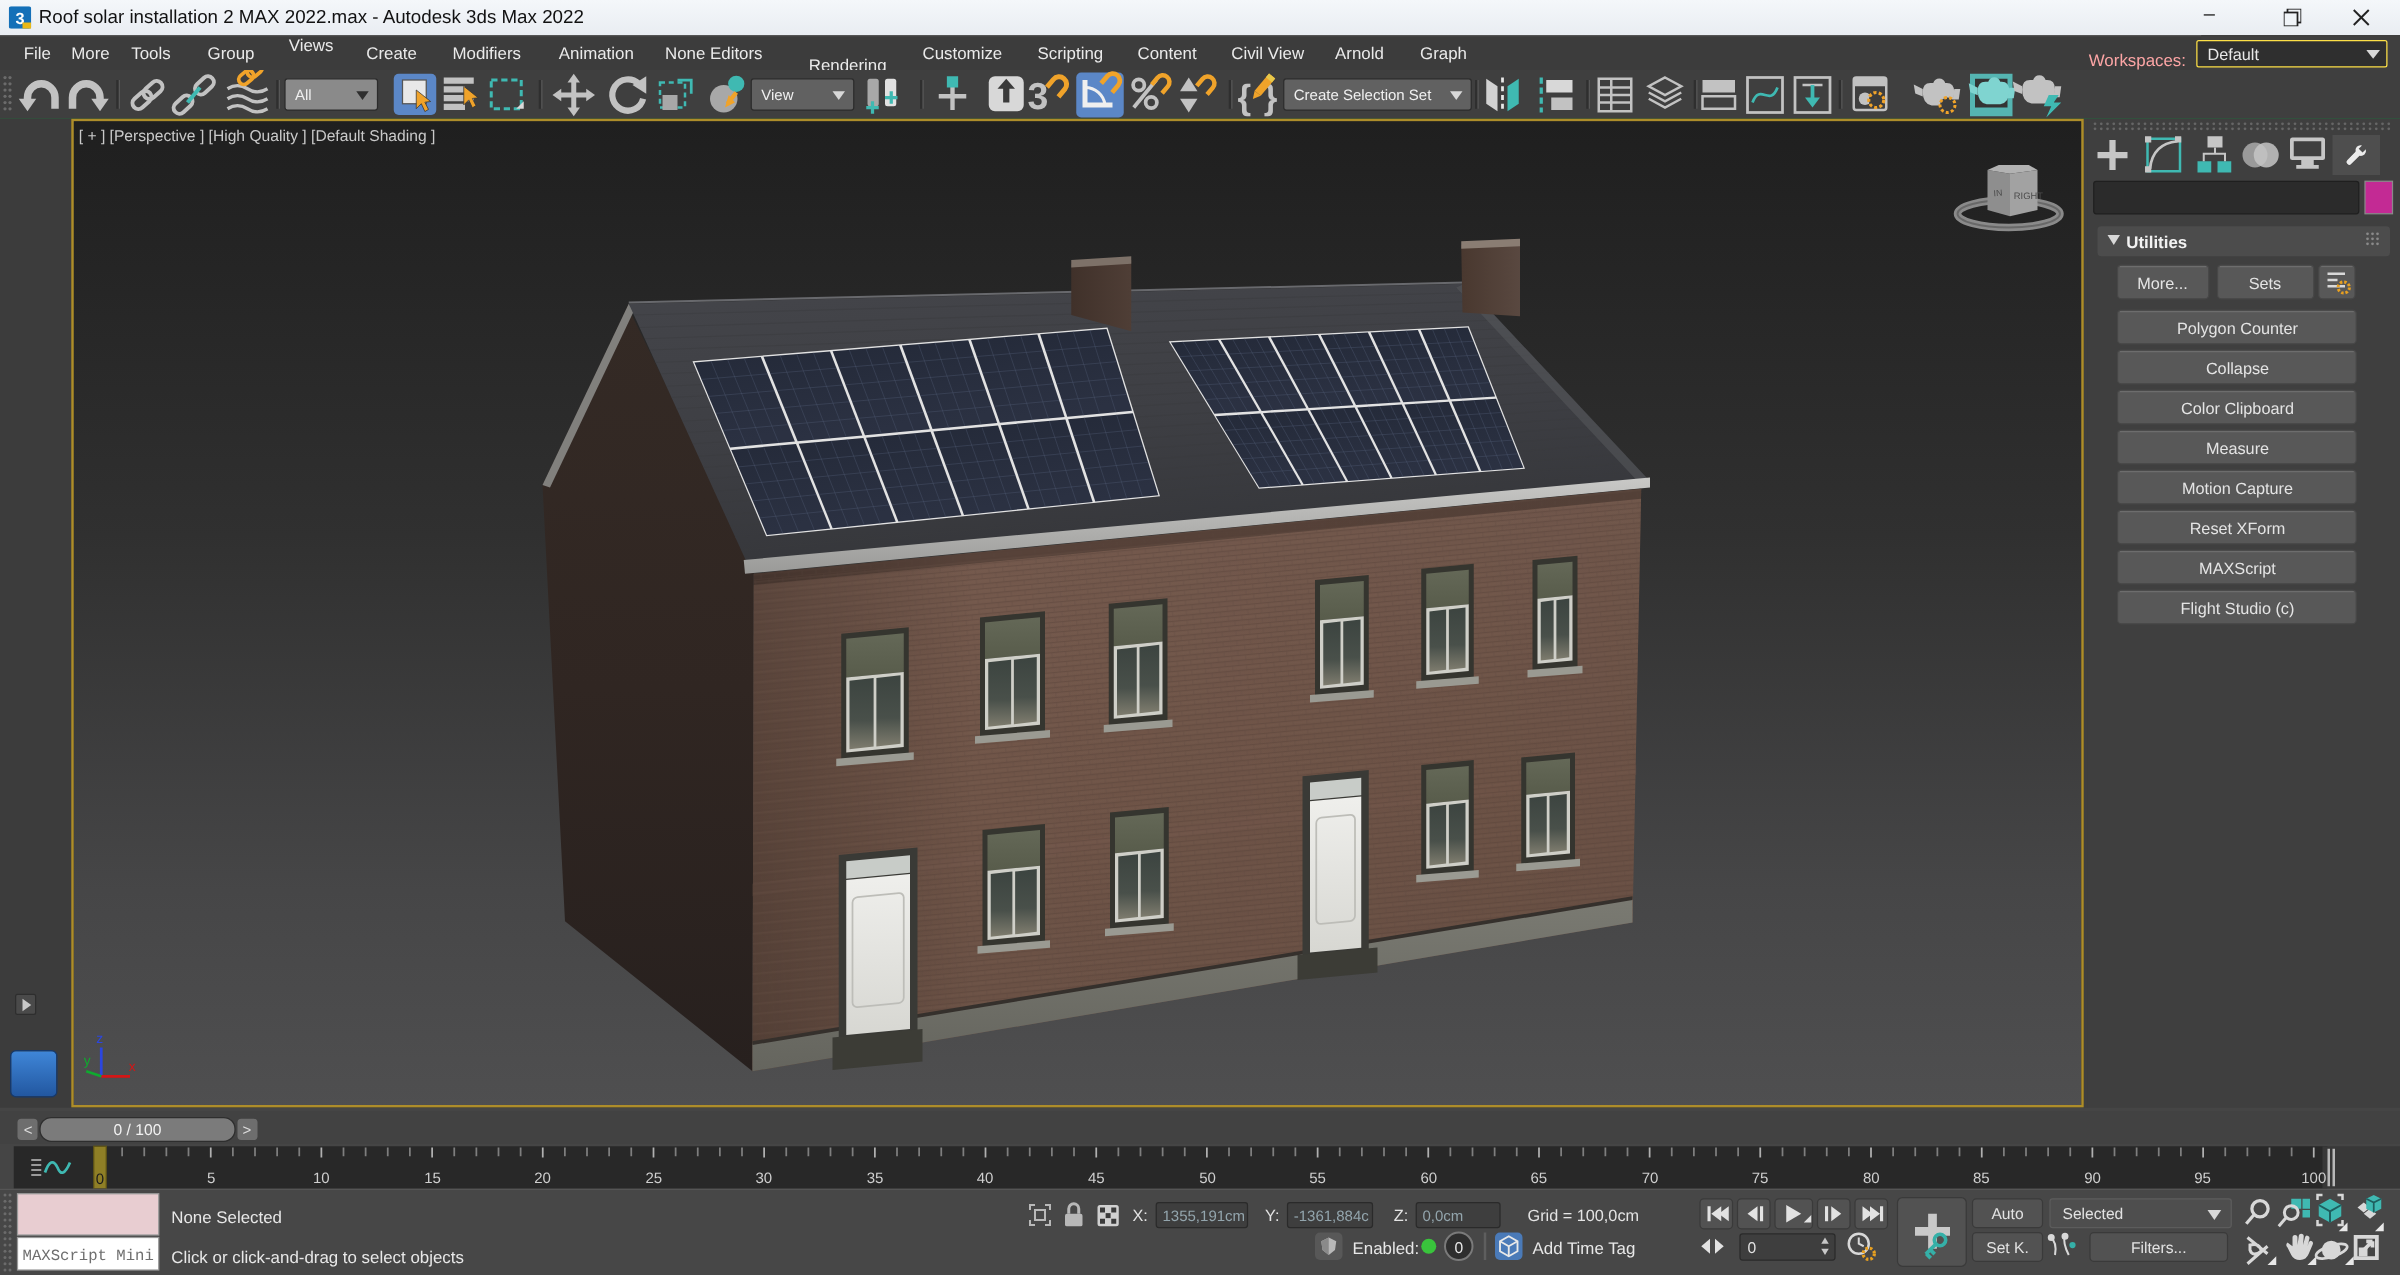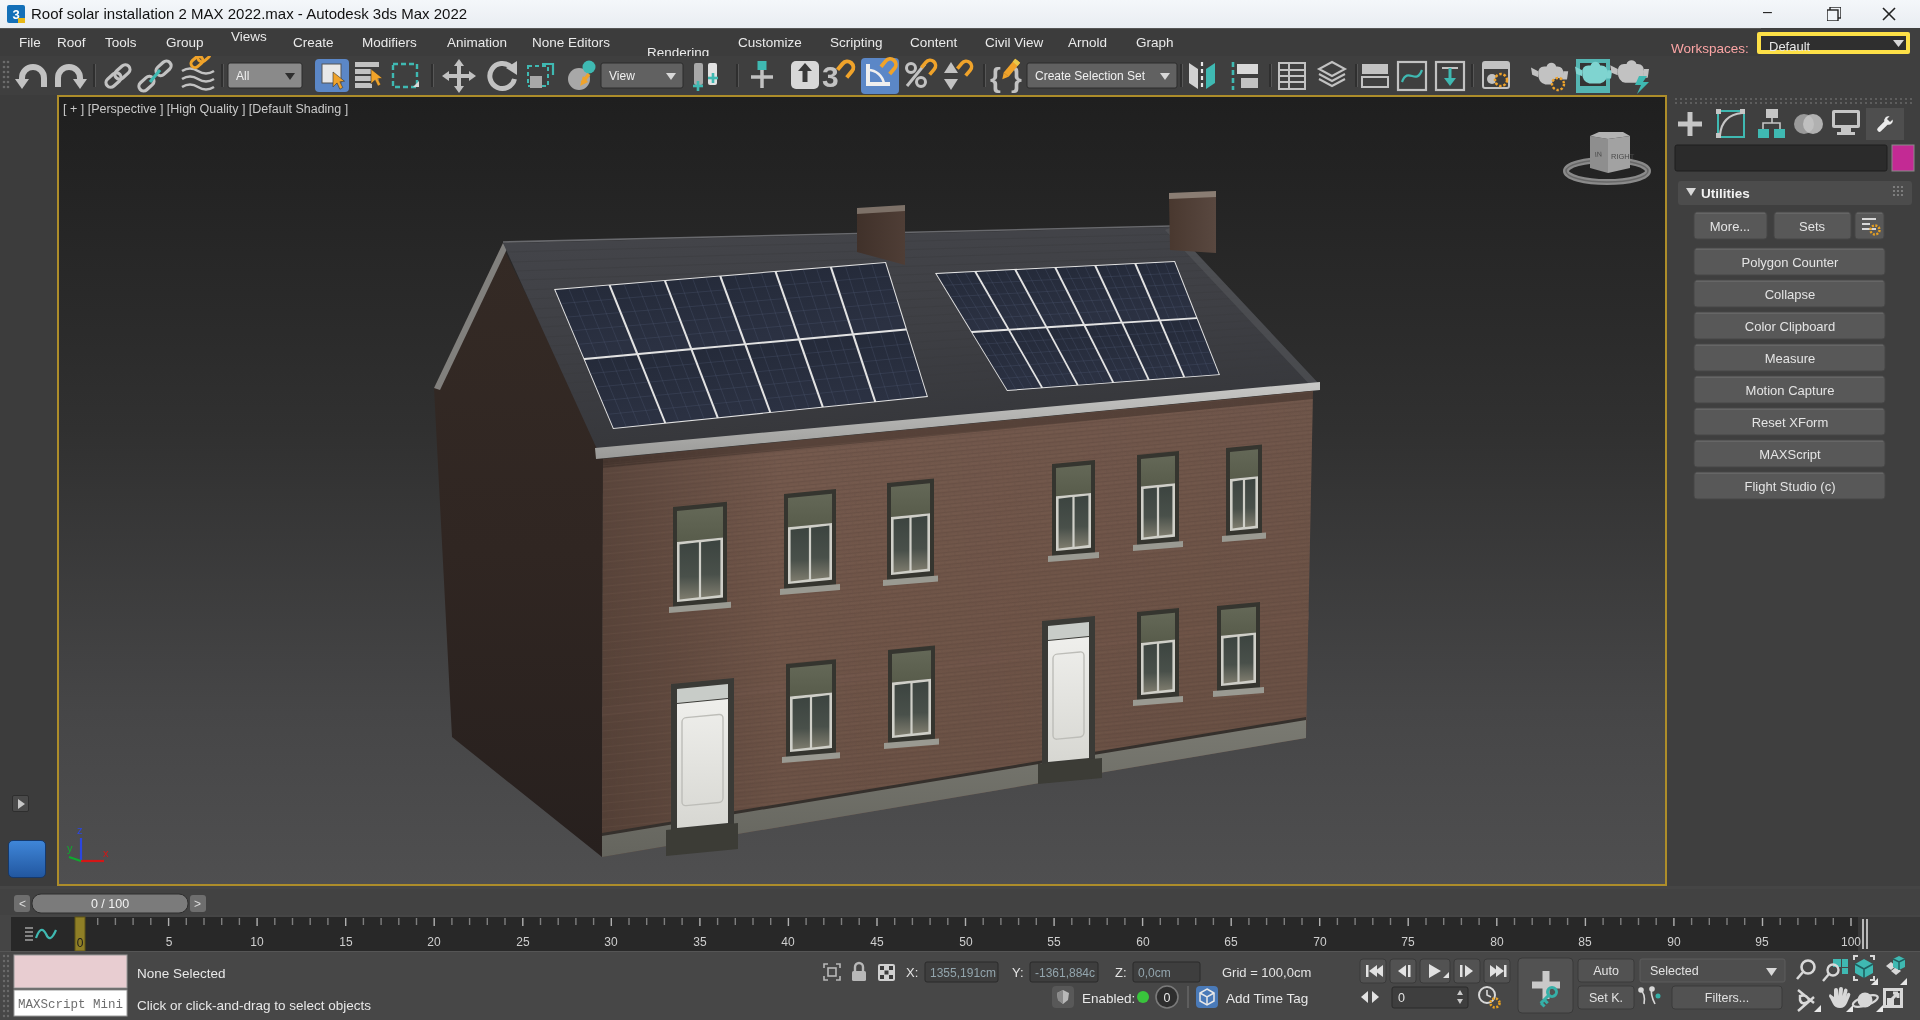--- a/index.html
+++ b/index.html
@@ -25,37 +25,37 @@
     </svg>
  <svg class="abs" style="left:1882px;top:7px" width="14" height="14">
       <g stroke="#222" stroke-width="1.6">
         <line x1="1" y1="1" x2="13" y2="13"></line>
         <line x1="13" y1="1" x2="1" y2="13"></line>
       </g>
     </svg>
 </div>
 <div id="menubar">
     <span style="position:absolute;left:19px;top:6px">File</span>
-    <span style="position:absolute;left:57px;top:6px">Roof</span>
+    <span style="position:absolute;left:57px;top:6px">More</span>
     <span style="position:absolute;left:105px;top:6px">Tools</span>
     <span style="position:absolute;left:166px;top:6px">Group</span>
     <span style="position:absolute;left:231px;top:0">Views</span>
     <span style="position:absolute;left:293px;top:6px">Create</span>
     <span style="position:absolute;left:362px;top:6px">Modifiers</span>
     <span style="position:absolute;left:447px;top:6px">Animation</span>
     <span style="position:absolute;left:532px;top:6px">None Editors</span>
     <span style="position:absolute;left:647px;top:16px">Rendering</span>
     <span style="position:absolute;left:738px;top:6px">Customize</span>
     <span style="position:absolute;left:830px;top:6px">Scripting</span>
     <span style="position:absolute;left:910px;top:6px">Content</span>
     <span style="position:absolute;left:985px;top:6px">Civil View</span>
     <span style="position:absolute;left:1068px;top:6px">Arnold</span>
     <span style="position:absolute;left:1136px;top:6px">Graph</span>
  <span style="position:absolute;left:1671px;top:12px;color:#fca5a5">Workspaces:</span>
- <span class="abs" style="left:1757px;top:3px;width:153px;height:22px;background:#2f2f2f;border:4px solid #fde047;border-radius:2px;color:#e8e8e8;padding:3px 0 0 8px;font-size:13px">Default</span>
+ <span class="abs" style="left:1757px;top:3px;width:153px;height:22px;background:#2f2f2f;border:1px solid #fde047;border-radius:2px;color:#e8e8e8;padding:3px 0 0 8px;font-size:13px">Default</span>
  <svg class="abs" style="left:1893px;top:11px" width="12" height="8">
       <polygon points="0,0 11,0 5.5,7" fill="#d8d8d8"></polygon>
     </svg>
 </div>
 <div id="toolbar"><svg width="1920" height="39" viewBox="0 0 1920 39" xmlns="http://www.w3.org/2000/svg" font-family="Liberation Sans">
       <rect width="1920" height="39" fill="#3f3f3f"></rect>
       <g fill="#6b6b6b">
         <circle cx="4" cy="6" r="1.3"></circle>
         <circle cx="8" cy="6" r="1.3"></circle>
         <circle cx="4" cy="11" r="1.3"></circle>

